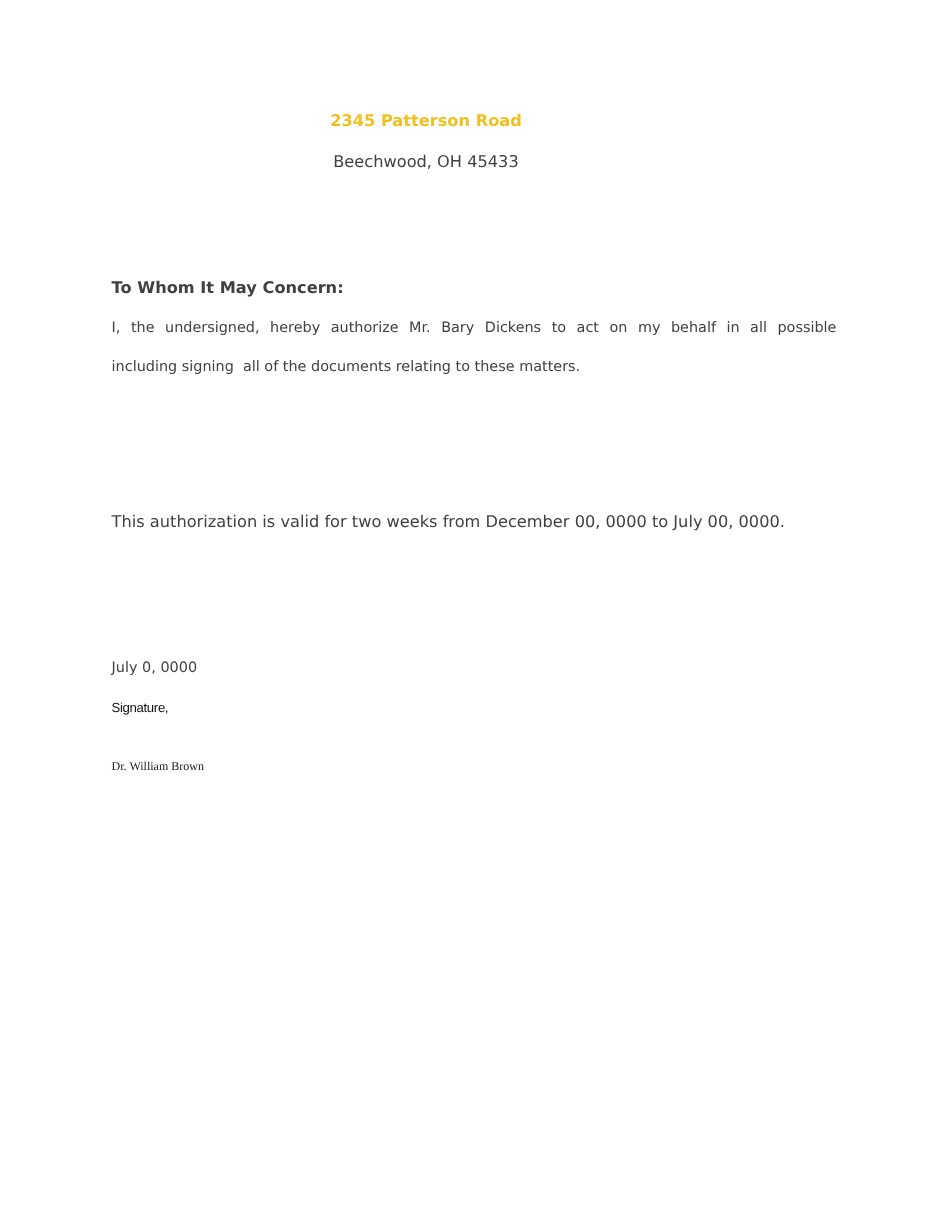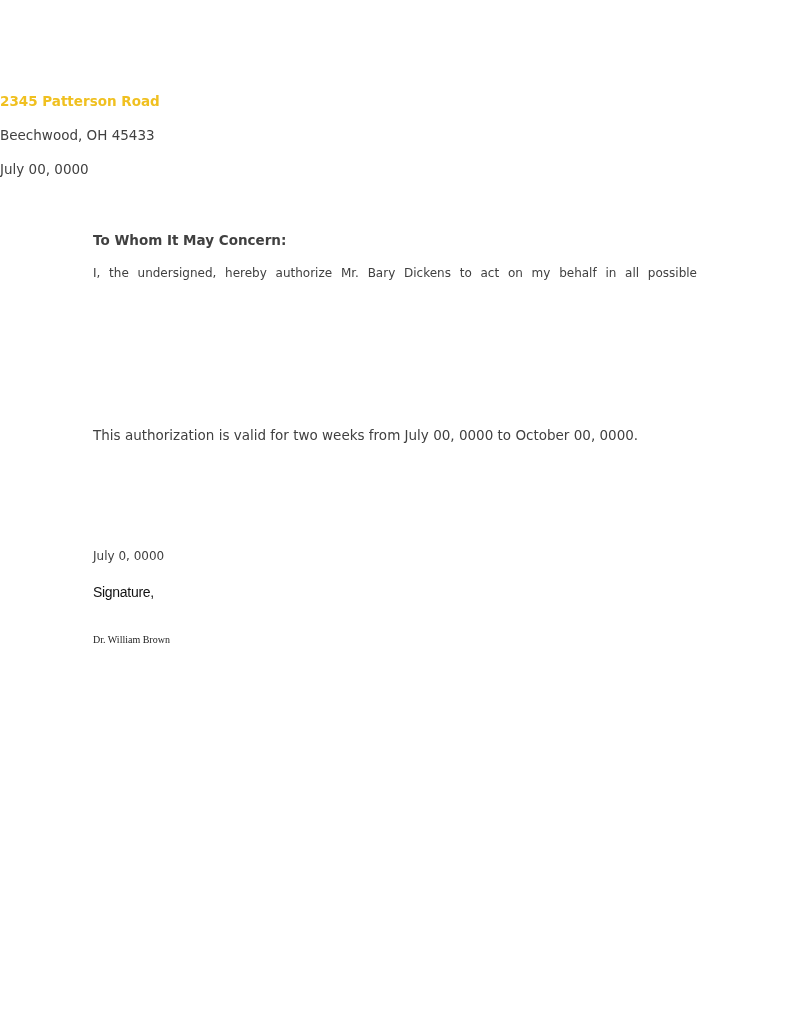--- a/index.html
+++ b/index.html
@@ -1,43 +1,43 @@
 <!DOCTYPE html>
 <html><head>
 <meta charset="utf-8">
 <style>
   html, body { margin: 0; padding: 0; background: #ffffff; }
   body { width: 790px; height: 1022px; position: relative; overflow: hidden; }
   .page { position: absolute; left: 0; top: 0; width: 790px; height: 1022px; background: #fff; }
   .sans { font-family: "DejaVu Sans", "Liberation Sans", sans-serif; color: #404040; }
-  .center { position: absolute; left: 0; width: 710px; text-align: left; font-size: 13.5px; }
+  .center { position: absolute; left: 0; width: 710px; text-align: center; font-size: 13.5px; }
   .addr1 { top: 93px; font-weight: bold; color: #f0c020; }
   .addr2 { top: 127px; }
   .date1 { top: 161px; }
   .salutation { position: absolute; left: 93px; top: 232px; font-weight: bold; font-size: 13.5px; text-align: center; }
   .body-para { position: absolute; left: 93px; width: 604px; top: 264px; font-size: 12px; }
   .body-line { height: 31.5px; line-height: 18px; white-space: nowrap; }
   .just { text-align: justify; text-align-last: justify; display: block; }
   .validity { position: absolute; left: 93px; top: 427px; font-size: 13.5px; white-space: nowrap; }
   .date2 { position: absolute; left: 93px; top: 549px; font-size: 12px; }
-  .sig-label { position: absolute; left: 93px; top: 584px; font-family: "Liberation Sans", sans-serif; font-size: 14px; color: #111; letter-spacing: -0.3px; }
+  .sig-label { position: absolute; left: 93px; top: 584px; font-family: "Liberation Sans", sans-serif; font-size: 11px; color: #111; letter-spacing: -0.3px; }
   .sig-name { position: absolute; left: 93px; top: 634px; font-family: "Liberation Serif", serif; font-size: 10px; color: #222; }
 </style>
 </head>
 <body>
 
 <div class="page">
   <div class="sans center addr1">2345 Patterson Road</div>
   <div class="sans center addr2">Beechwood, OH 45433</div>
-  <div class="sans center date1">July 00, 0000</div>
 
   <div class="sans salutation">To Whom It May Concern:</div>
 
   <div class="sans body-para">
     <div class="body-line just">I, the undersigned, hereby authorize Mr. Bary Dickens to act on my behalf in all possible</div>
+    <div class="body-line" style="white-space: pre;">including signing  all of the documents relating to these matters.</div>
   </div>
 
-  <div class="sans validity">This authorization is valid for two weeks from July 00, 0000 to October 00, 0000.</div>
+  <div class="sans validity">This authorization is valid for two weeks from December 00, 0000 to July 00, 0000.</div>
 
   <div class="sans date2">July 0, 0000</div>
   <div class="sig-label">Signature,</div>
   <div class="sig-name">Dr. William Brown</div>
 </div>
 
 </body></html>

